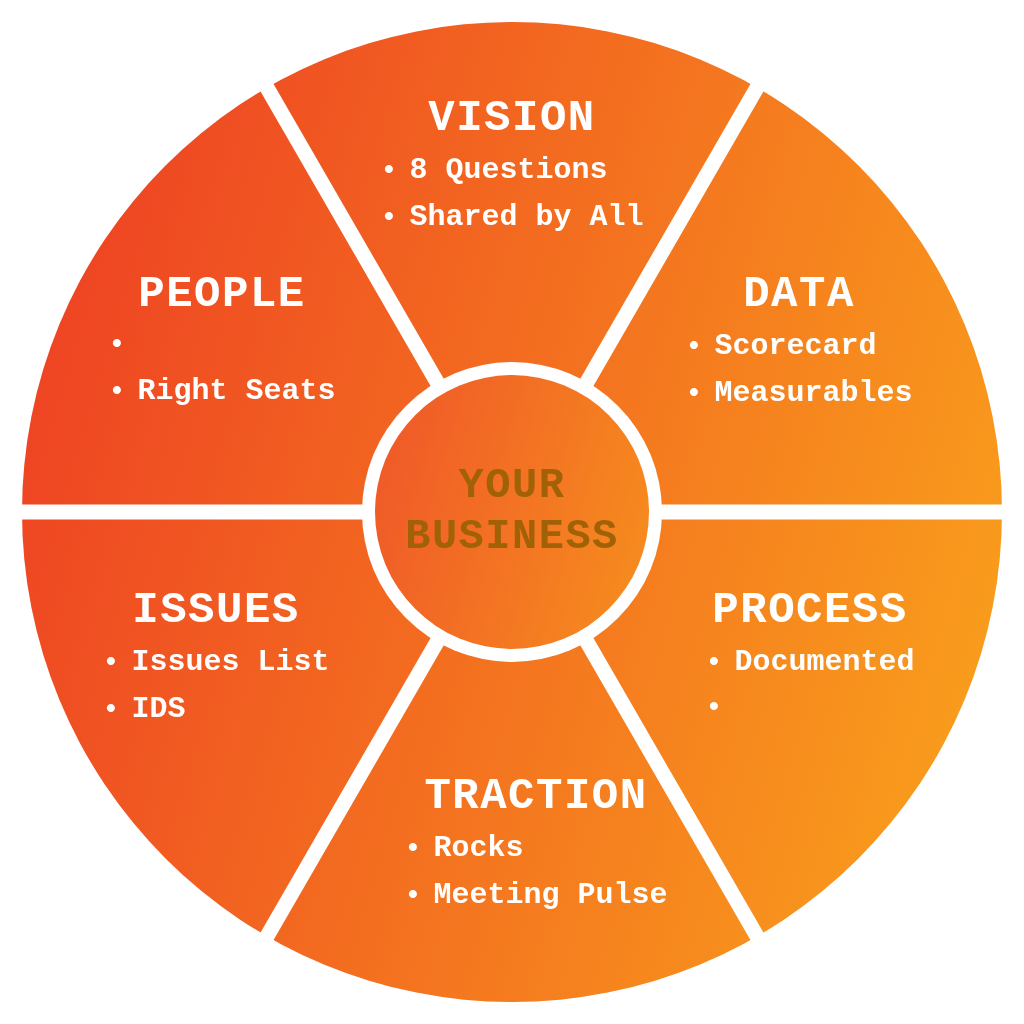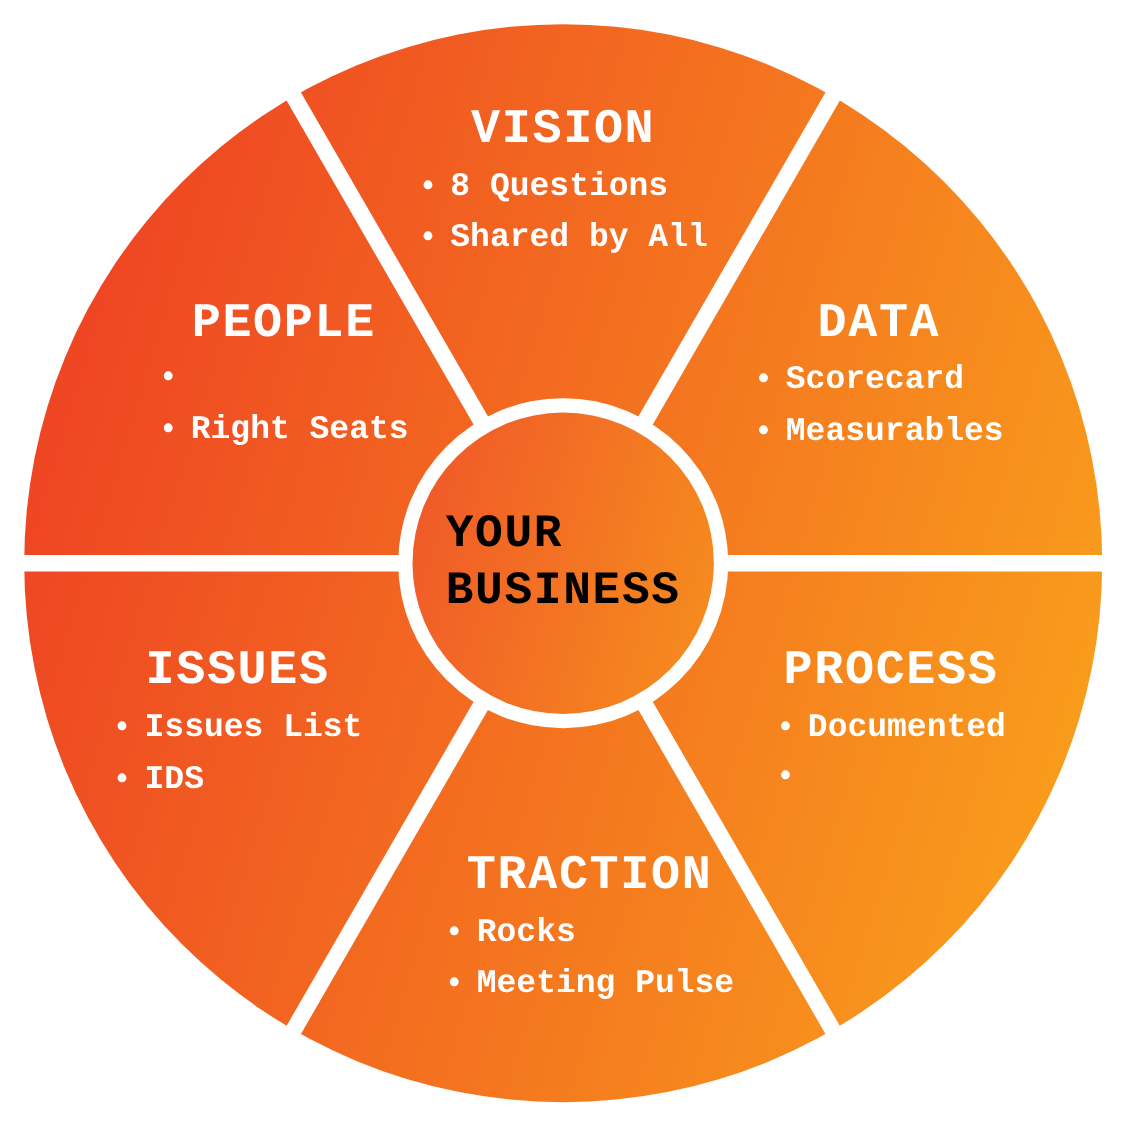--- a/index.html
+++ b/index.html
@@ -50,22 +50,22 @@
     line-height: 1.1;
   }
   .bullet .dot {
     font-size: 28px;
   }
   .center-label {
     position: absolute;
     left: 512px;
     top: 512px;
     transform: translate(-50%, -50%);
-    text-align: left;
-    color: #000000;
+    text-align: center;
+    color: #a16207;
     font-size: 42px;
     font-weight: 800;
     letter-spacing: 1.5px;
     line-height: 1.22;
     white-space: nowrap;
   }
 </style>
 </head>
 <body>
 
@@ -162,21 +162,21 @@
         <span class="dot">•</span>
         <span>Issues List</span>
       </div>
       <div class="bullet">
         <span class="dot">•</span>
         <span>IDS</span>
       </div>
     </div>
   </div>
 
-  <div class="seg" style="left:222px; top:272px;margin-left:36px;">
+  <div class="seg" style="left:222px; top:272px;">
     <div class="seg-title">PEOPLE</div>
     <div class="bullets">
       <div class="bullet">
         <span class="dot">•</span>
       </div>
       <div class="bullet">
         <span class="dot">•</span>
         <span>Right Seats</span>
       </div>
     </div>

